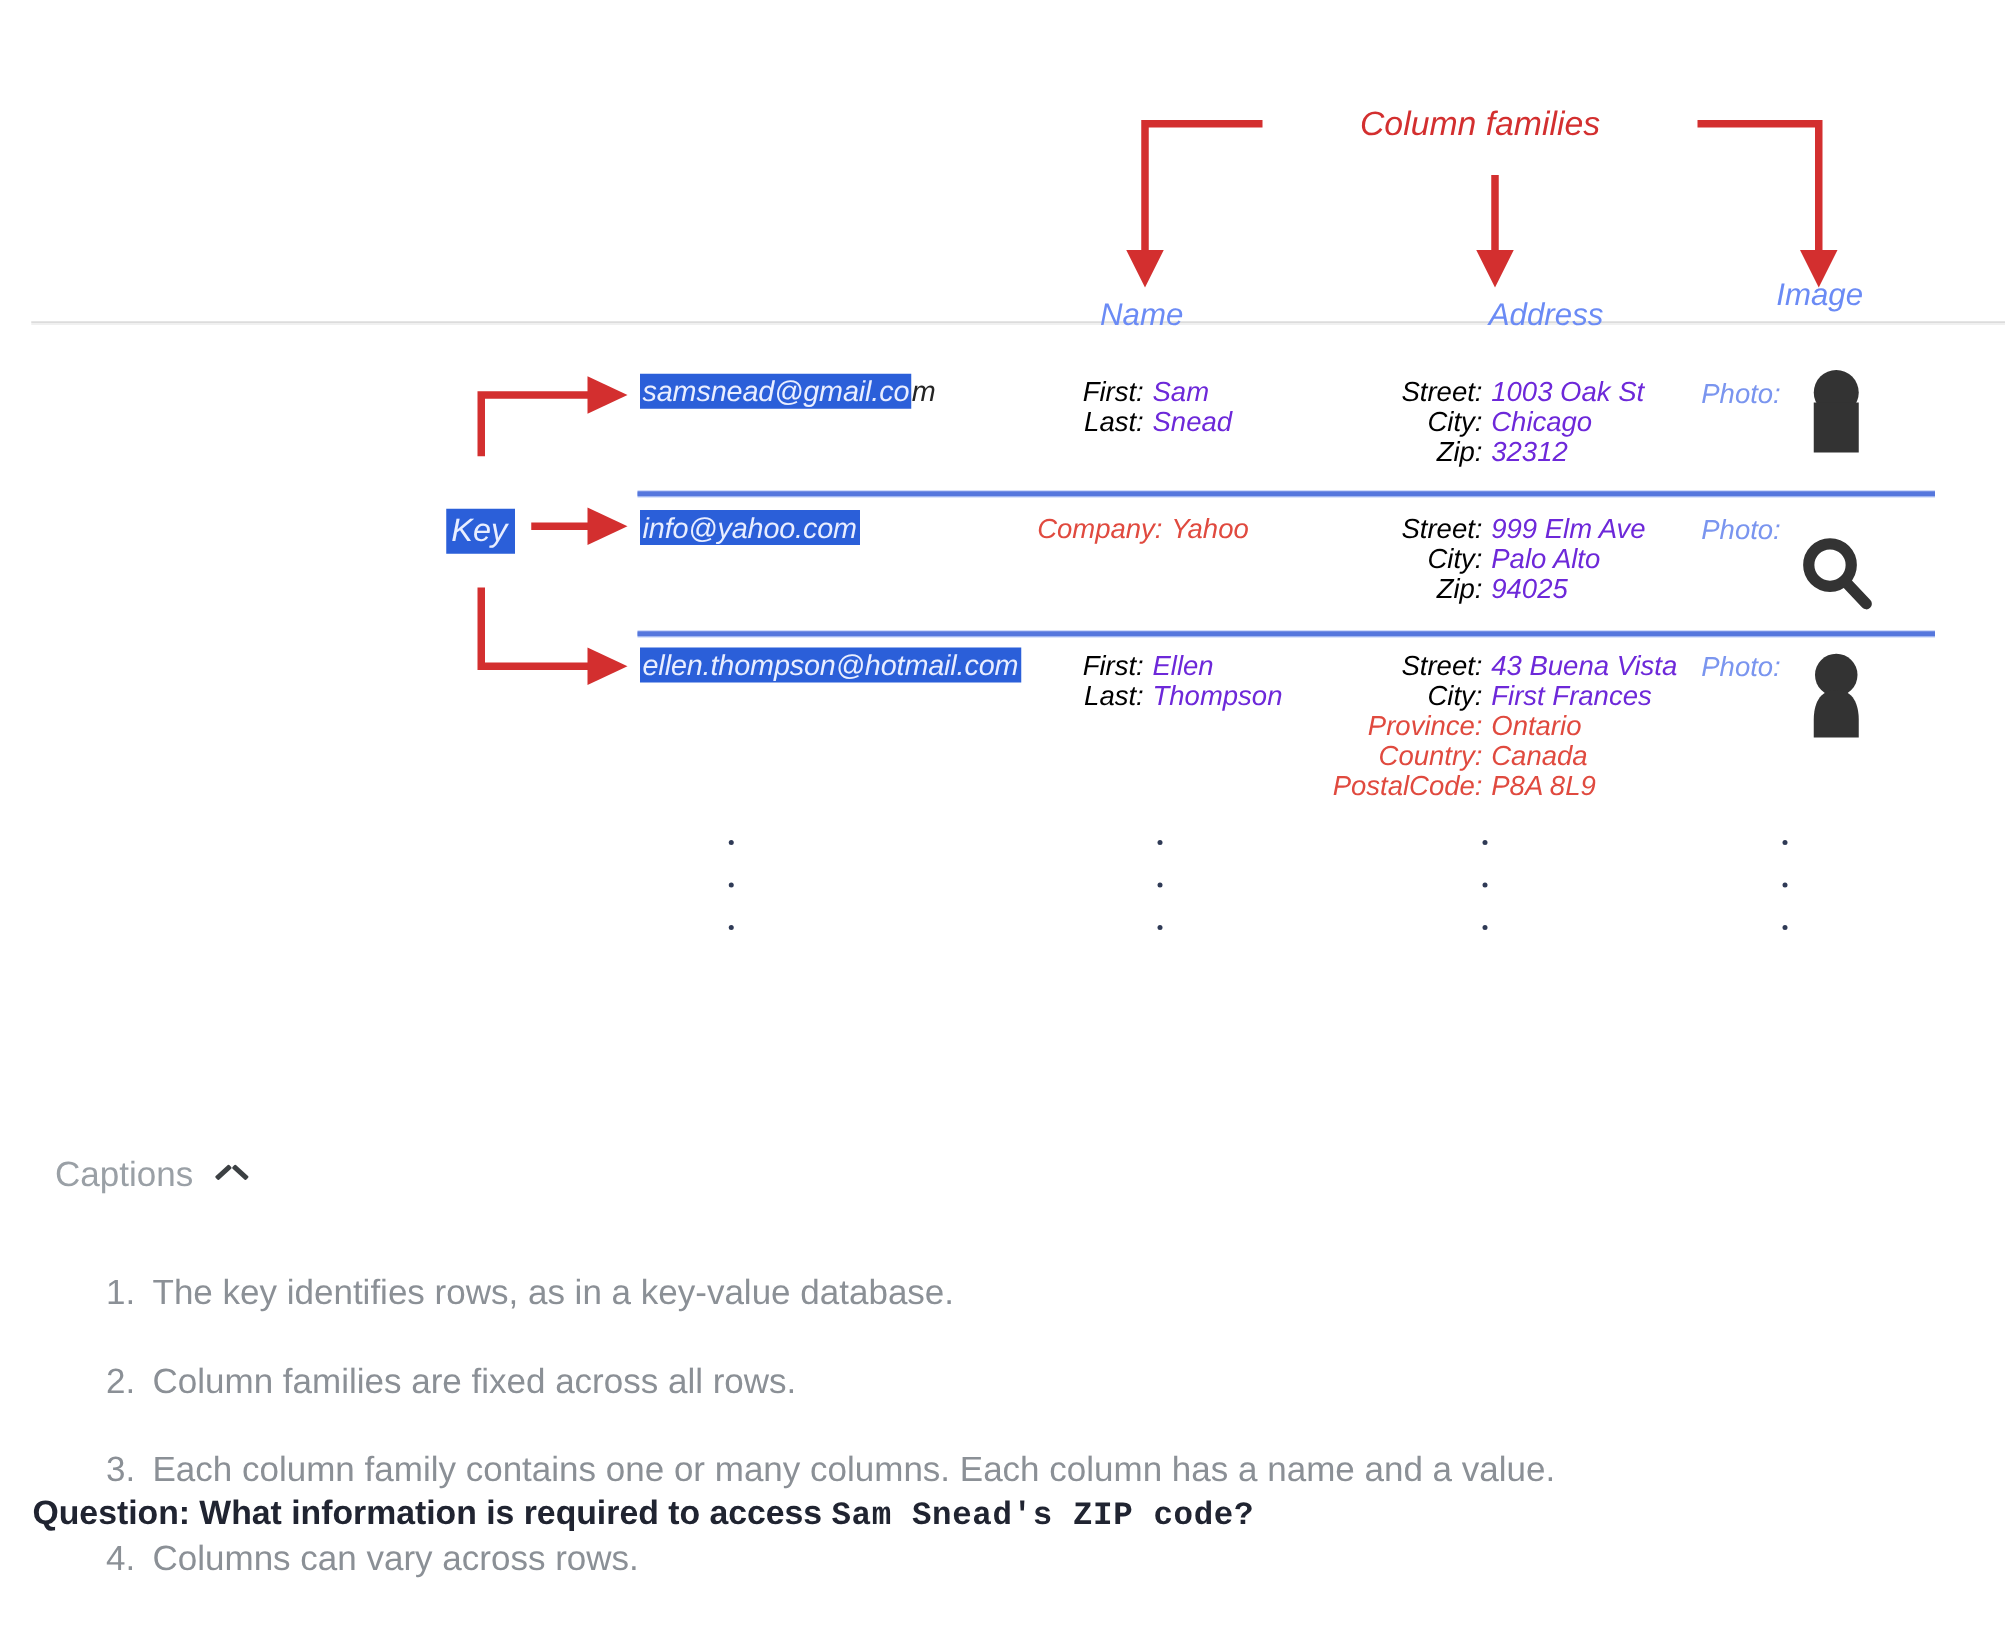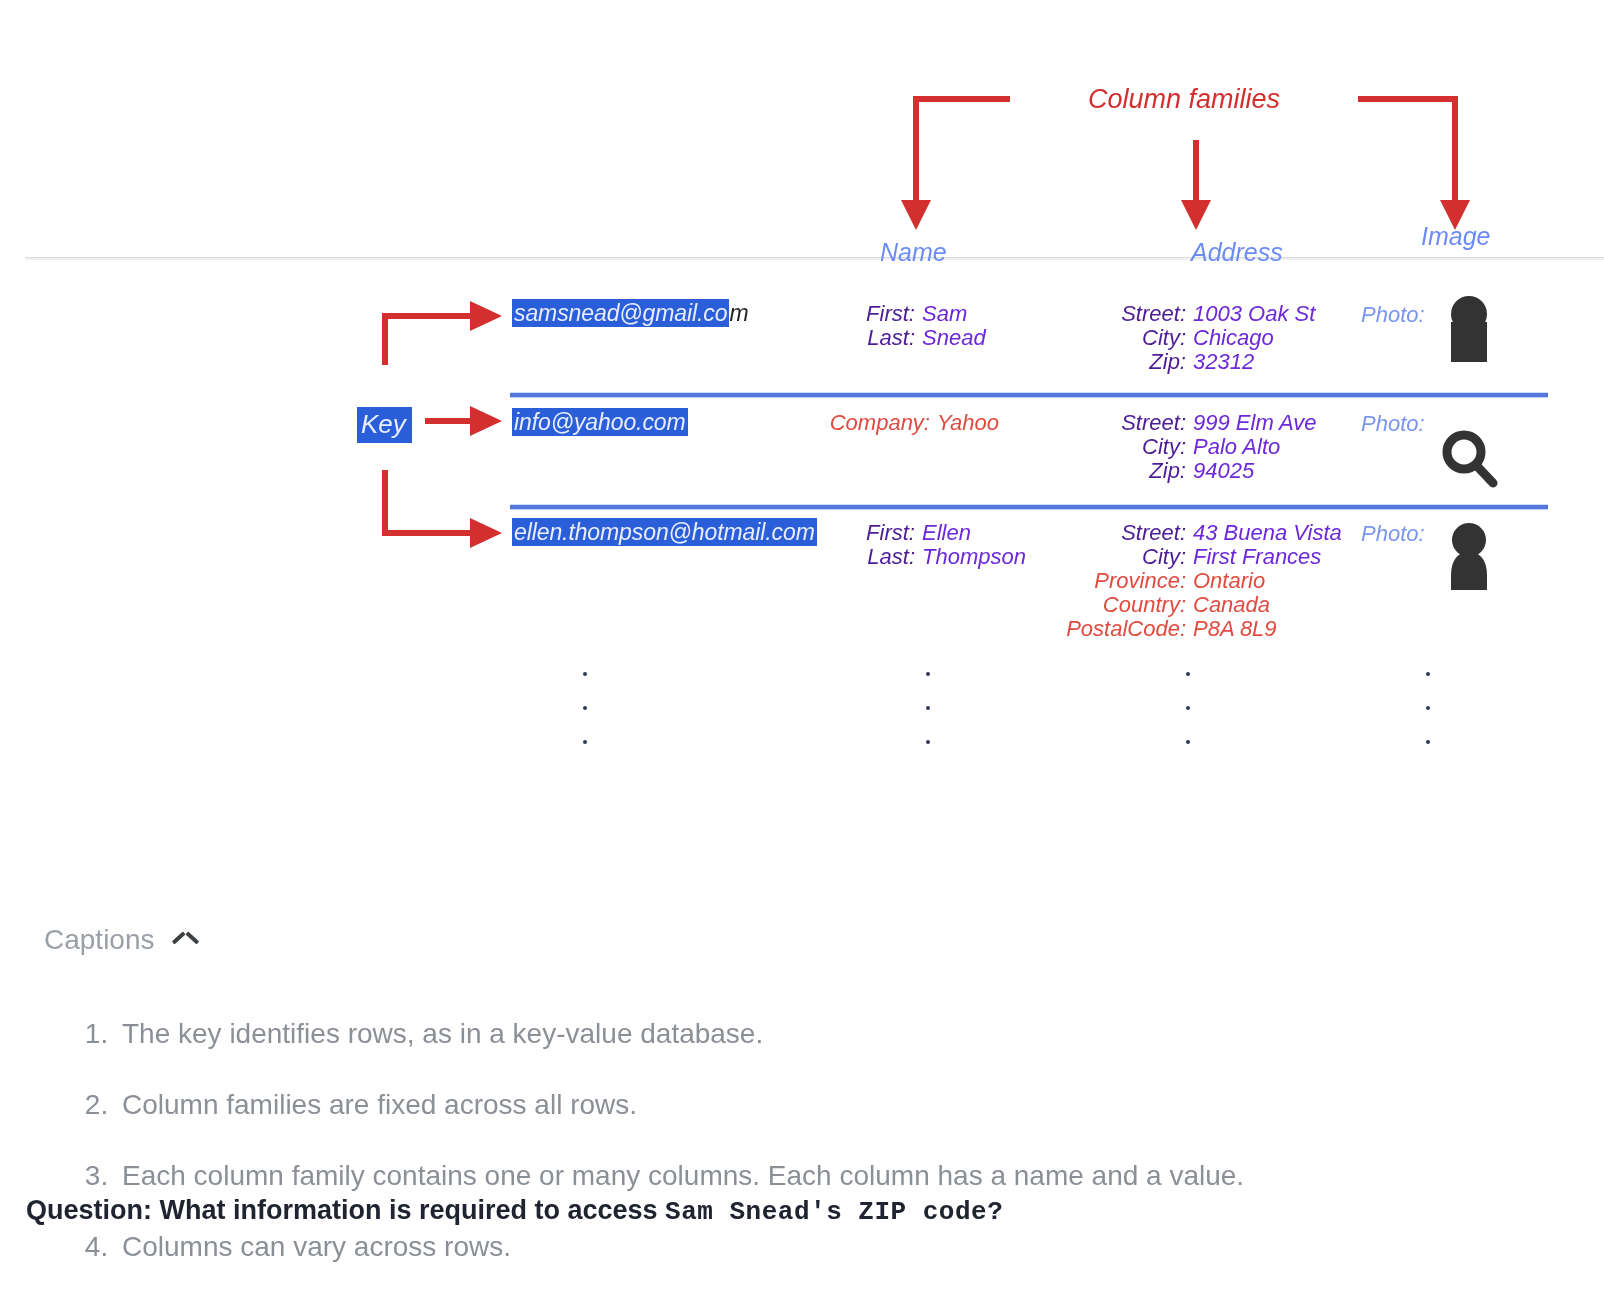--- a/index.html
+++ b/index.html
@@ -69,21 +69,21 @@
     font-size:26px;
     background:#2b5fd9;color:#e9eeff;
     padding:2px 6px 3px 4px;
     white-space:nowrap;
   }
 
   
   .kvblock{position:absolute;}
   .kvrow{display:flex;align-items:baseline;line-height:23px;margin-bottom:1px;}
   .kvrow .k{
-    text-align:right;color:#4c1d95;font-size:22px;
+    text-align:right;color:#000000;font-size:22px;
     padding-right:7px;white-space:nowrap;
   }
   .kvrow .v{color:#6d28d9;font-size:22px;white-space:nowrap;}
   .kvrow.red .k{color:#e04a3f;}
   .kvrow.red .v{color:#e04a3f;}
 
   .photo-label{
     position:absolute;color:#7a95ef;font-size:22px;white-space:nowrap;
   }
 

